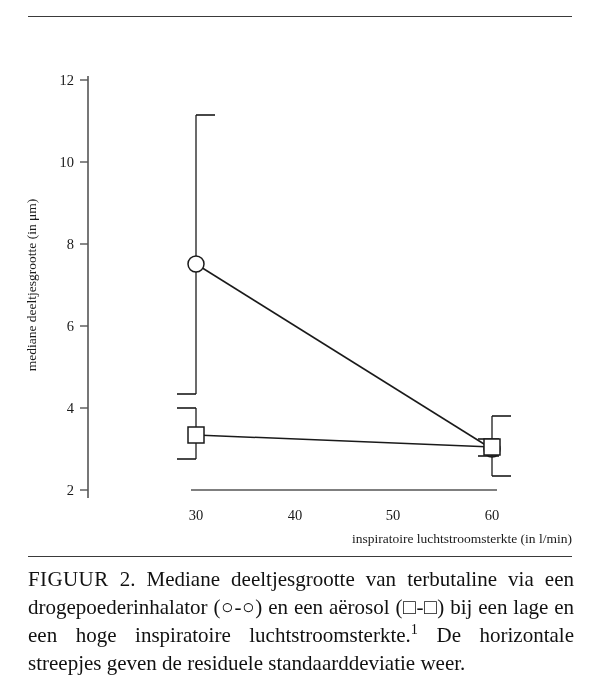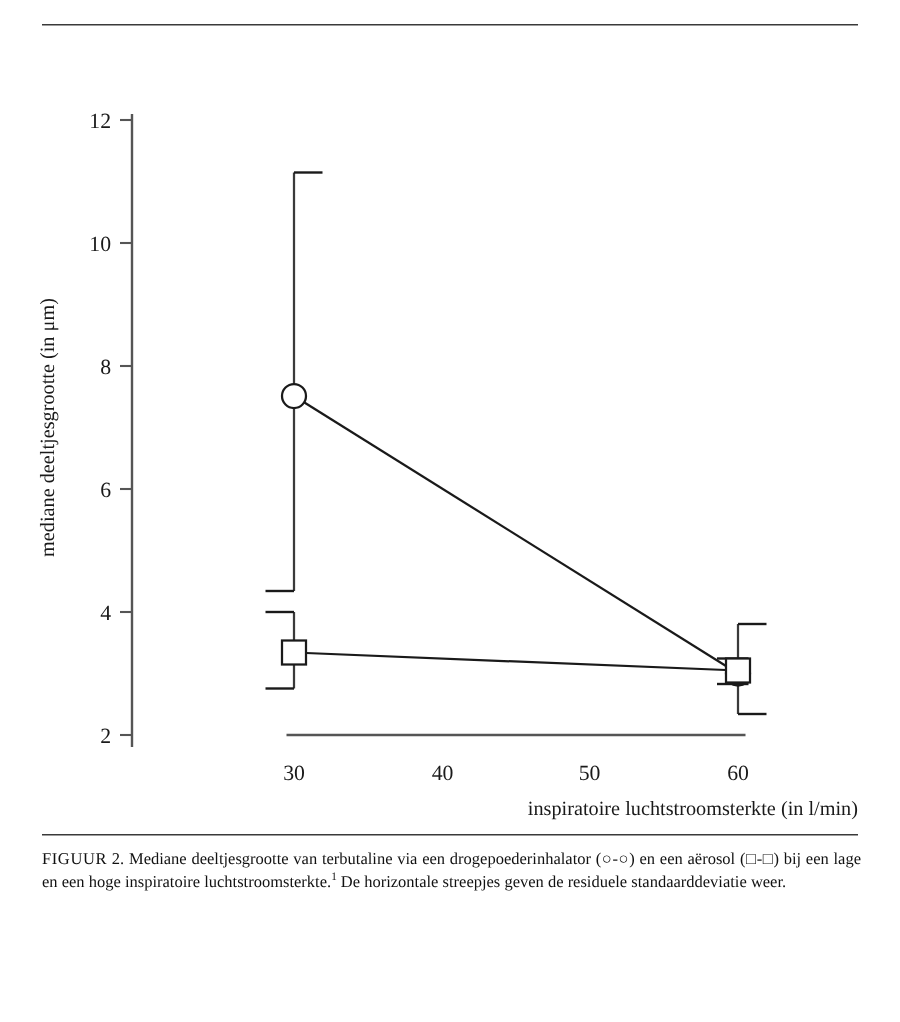--- a/index.html
+++ b/index.html
@@ -80,21 +80,21 @@
     stroke: #1a1a1a;
     stroke-width: 1.5;
   }
 
   #caption {
     position: absolute;
     left: 28px;
     top: 566px;
     width: 546px;
     font-family: "Liberation Serif", "DejaVu Serif", serif;
-    font-size: 11px;
+    font-size: 21px;
     line-height: 1.33;
     text-align: justify;
     color: #111111;
   }
   #caption .figlabel {
     font-variant: small-caps;
     letter-spacing: 0.4px;
   }
   #caption sup {
     font-size: 0.68em;

